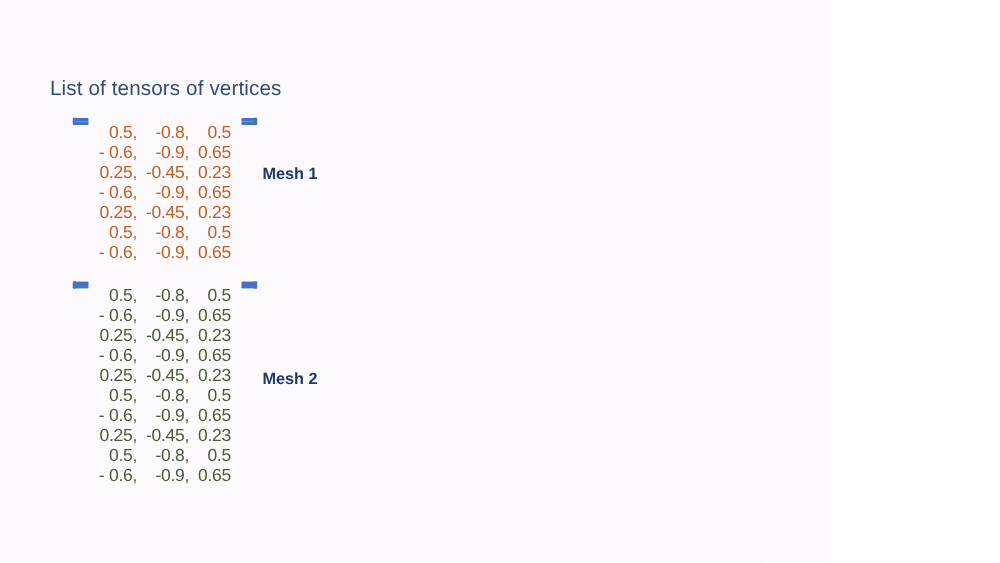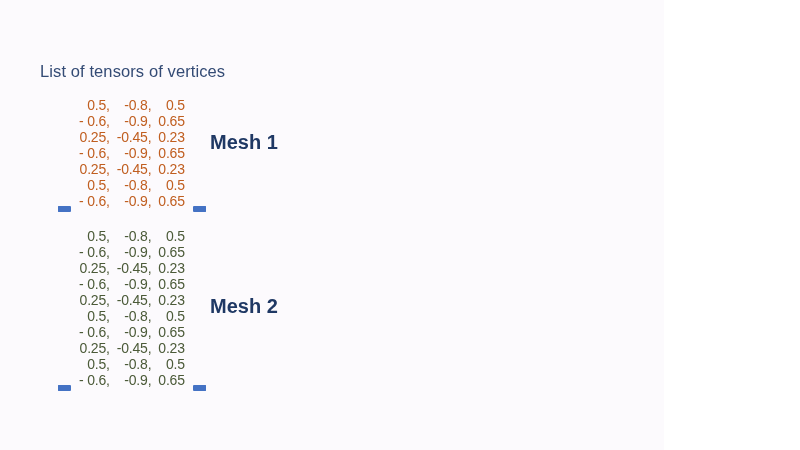--- a/index.html
+++ b/index.html
@@ -21,21 +21,21 @@
     top: 62px;
     margin: 0;
     font-size: 16.5px;
     font-weight: 400;
     letter-spacing: 0.1px;
     color: var(--c-title, #344B75);
   }
   .matrix {
     position: absolute;
     display: flex;
-    align-items: flex-end;
+    align-items: flex-start;
   }
   .matrix.mesh1 { left: 58px; top: 94px; }
   .matrix.mesh2 { left: 58px; top: 225px; }
   .bracket {
     width: 10px;
     border: 3px solid var(--c-bracket, #4472C4);
     border-radius: 1px;
     flex: 0 0 auto;
   }
   .bracket.left  { border-right: none; }
@@ -49,21 +49,21 @@
     line-height: 16px;
     letter-spacing: -0.2px;
     align-content: center;
   }
   .cell {
     text-align: right;
     white-space: pre;
   }
   .mesh-label {
     position: absolute;
-    font-size: 20px;
+    font-size: 13px;
     font-weight: 700;
     color: var(--c-label, #1F3864);
     white-space: nowrap;
   }
   .mesh-label.label1 { left: 210px; top: 131px; }
   .mesh-label.label2 { left: 210px; top: 279px; margin-top: 16px; }
 </style>
 </head>
 <body>
 

